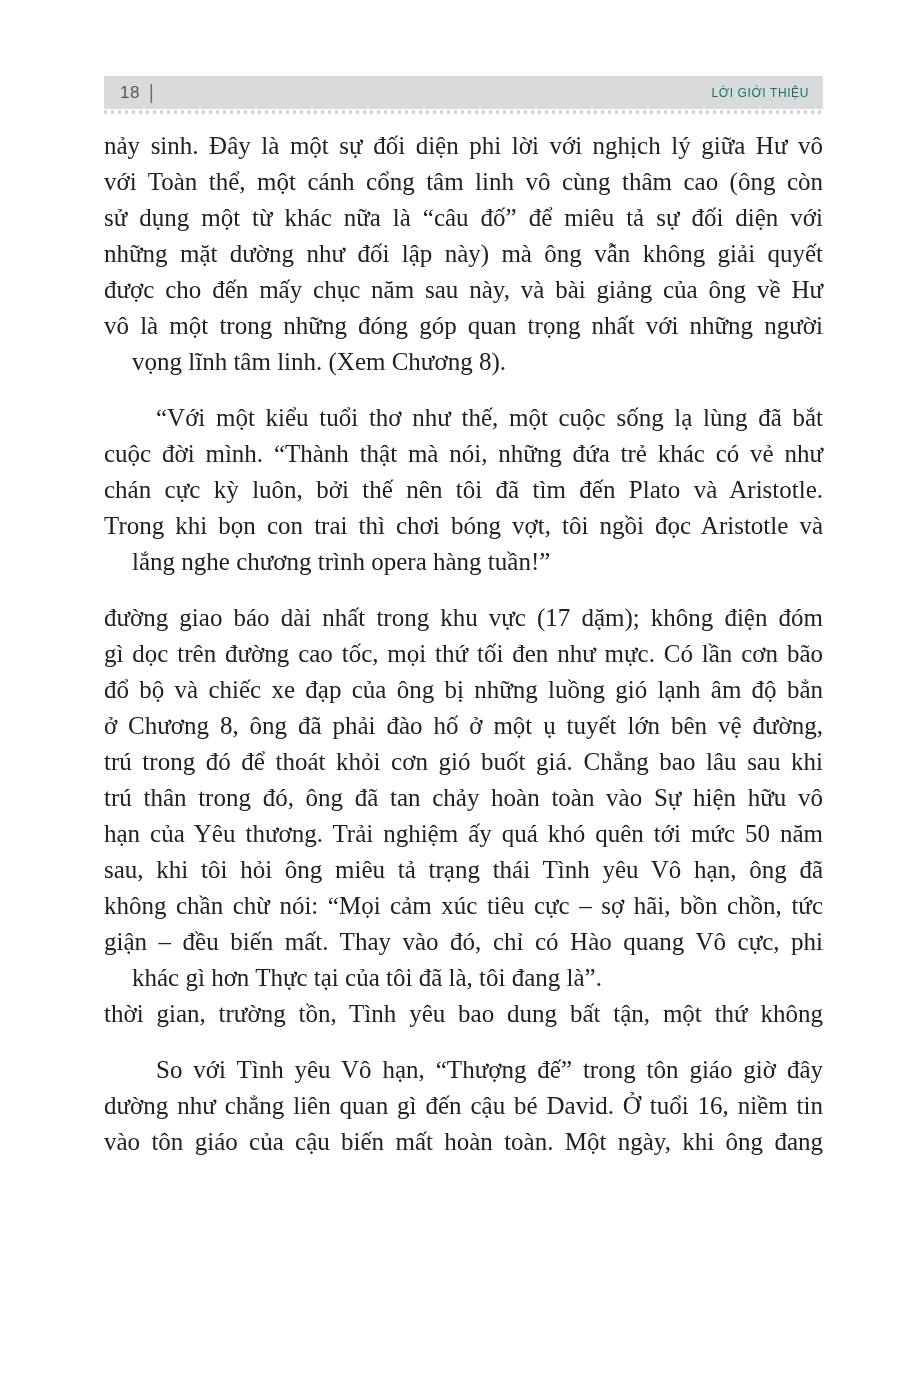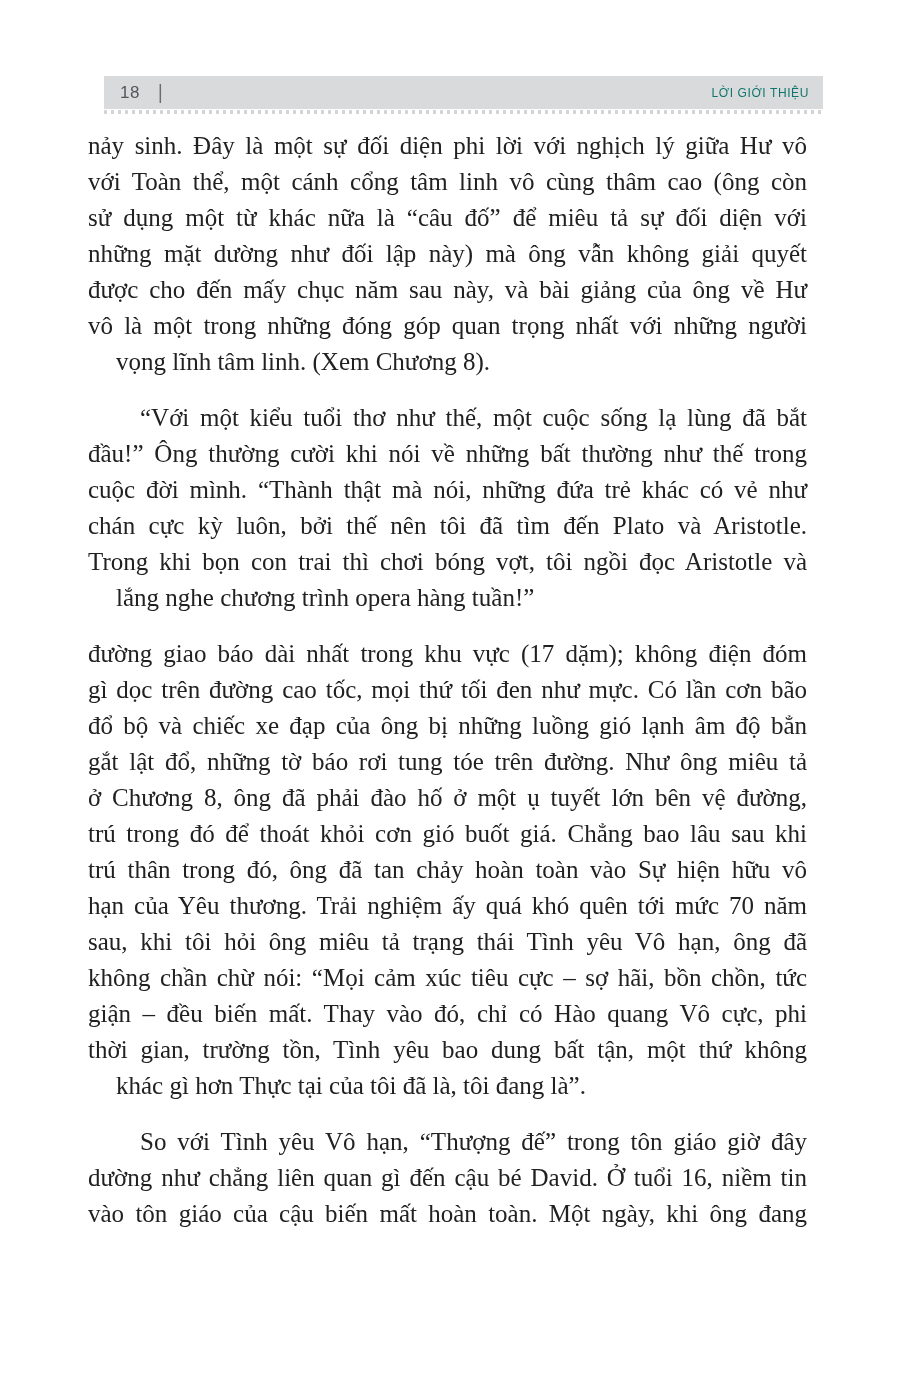--- a/index.html
+++ b/index.html
@@ -24,21 +24,21 @@
     display: flex;
     align-items: center;
     justify-content: space-between;
     padding: 0 14px 0 16px;
     font-family: "Liberation Sans", sans-serif;
     color: #54565a;
   }
   .header-left {
     display: flex;
     align-items: center;
-    gap: 18px;
+    gap: 9px;
   }
   .page-number {
     font-size: 17px;
     letter-spacing: 0.5px;
   }
   .header-divider {
     font-size: 18px;
     font-weight: 300;
     color: #6a6c70;
     transform: scaleY(1.15);
@@ -48,21 +48,21 @@
     letter-spacing: 0.6px;
     color: #0f766e;
   }
   .perforation {
     height: 4px;
     margin-top: 1px;
     background: repeating-linear-gradient(90deg, #d3d5d7 0px, #d3d5d7 3px, transparent 3px, transparent 7px);
   }
   .content {
     position: absolute;
-    left: 88px;
+    left: 104px;
     top: 128px;
     width: 719px;
     color: #212121;
     font-size: 25px;
     line-height: 36px;
   }
   .para { margin-bottom: 20px; }
   .line {
     text-align: justify;
     text-align-last: justify;
@@ -92,40 +92,38 @@
         <div class="line first">nảy sinh. Đây là một sự đối diện phi lời với nghịch lý giữa Hư vô</div>
         <div class="line">với Toàn thể, một cánh cổng tâm linh vô cùng thâm cao (ông còn</div>
         <div class="line">sử dụng một từ khác nữa là “câu đố” để miêu tả sự đối diện với</div>
         <div class="line">những mặt dường như đối lập này) mà ông vẫn không giải quyết</div>
         <div class="line">được cho đến mấy chục năm sau này, và bài giảng của ông về Hư</div>
         <div class="line">vô là một trong những đóng góp quan trọng nhất với những người</div>
         <div class="line last">vọng lĩnh tâm linh. (Xem Chương 8).</div>
       </div>
       <div class="para indent">
         <div class="line first">“Với một kiểu tuổi thơ như thế, một cuộc sống lạ lùng đã bắt</div>
-        <div class="line">đầu!” Ông thường cười khi nói về những bất thường như thế trong</div>
         <div class="line">cuộc đời mình. “Thành thật mà nói, những đứa trẻ khác có vẻ như</div>
         <div class="line">chán cực kỳ luôn, bởi thế nên tôi đã tìm đến Plato và Aristotle.</div>
         <div class="line">Trong khi bọn con trai thì chơi bóng vợt, tôi ngồi đọc Aristotle và</div>
         <div class="line last">lắng nghe chương trình opera hàng tuần!”</div>
       </div>
       <div class="para indent">
         <div class="line">đường giao báo dài nhất trong khu vực (17 dặm); không điện đóm</div>
         <div class="line">gì dọc trên đường cao tốc, mọi thứ tối đen như mực. Có lần cơn bão</div>
         <div class="line">đổ bộ và chiếc xe đạp của ông bị những luồng gió lạnh âm độ bẳn</div>
-        <div class="line">gắt lật đổ, những tờ báo rơi tung tóe trên đường. Như ông miêu tả</div>
         <div class="line">ở Chương 8, ông đã phải đào hố ở một ụ tuyết lớn bên vệ đường,</div>
         <div class="line">trú trong đó để thoát khỏi cơn gió buốt giá. Chẳng bao lâu sau khi</div>
         <div class="line">trú thân trong đó, ông đã tan chảy hoàn toàn vào Sự hiện hữu vô</div>
-        <div class="line">hạn của Yêu thương. Trải nghiệm ấy quá khó quên tới mức 70 năm</div>
+        <div class="line">hạn của Yêu thương. Trải nghiệm ấy quá khó quên tới mức 50 năm</div>
         <div class="line">sau, khi tôi hỏi ông miêu tả trạng thái Tình yêu Vô hạn, ông đã</div>
         <div class="line">không chần chừ nói: “Mọi cảm xúc tiêu cực – sợ hãi, bồn chồn, tức</div>
         <div class="line">giận – đều biến mất. Thay vào đó, chỉ có Hào quang Vô cực, phi</div>
+        <div class="line last">khác gì hơn Thực tại của tôi đã là, tôi đang là”.</div>
         <div class="line">thời gian, trường tồn, Tình yêu bao dung bất tận, một thứ không</div>
-        <div class="line last">khác gì hơn Thực tại của tôi đã là, tôi đang là”.</div>
       </div>
       <div class="para indent">
         <div class="line first">So với Tình yêu Vô hạn, “Thượng đế” trong tôn giáo giờ đây</div>
         <div class="line">dường như chẳng liên quan gì đến cậu bé David. Ở tuổi 16, niềm tin</div>
         <div class="line">vào tôn giáo của cậu biến mất hoàn toàn. Một ngày, khi ông đang</div>
       </div>
     </div>
 
 </div>
 

